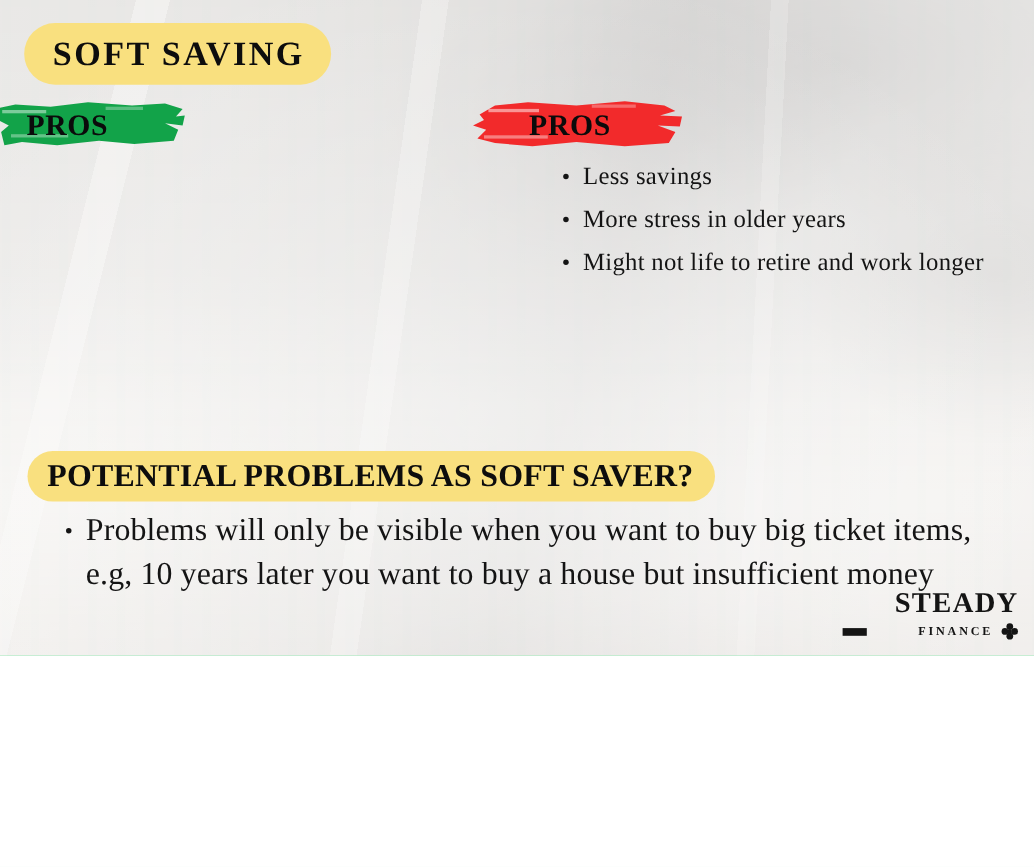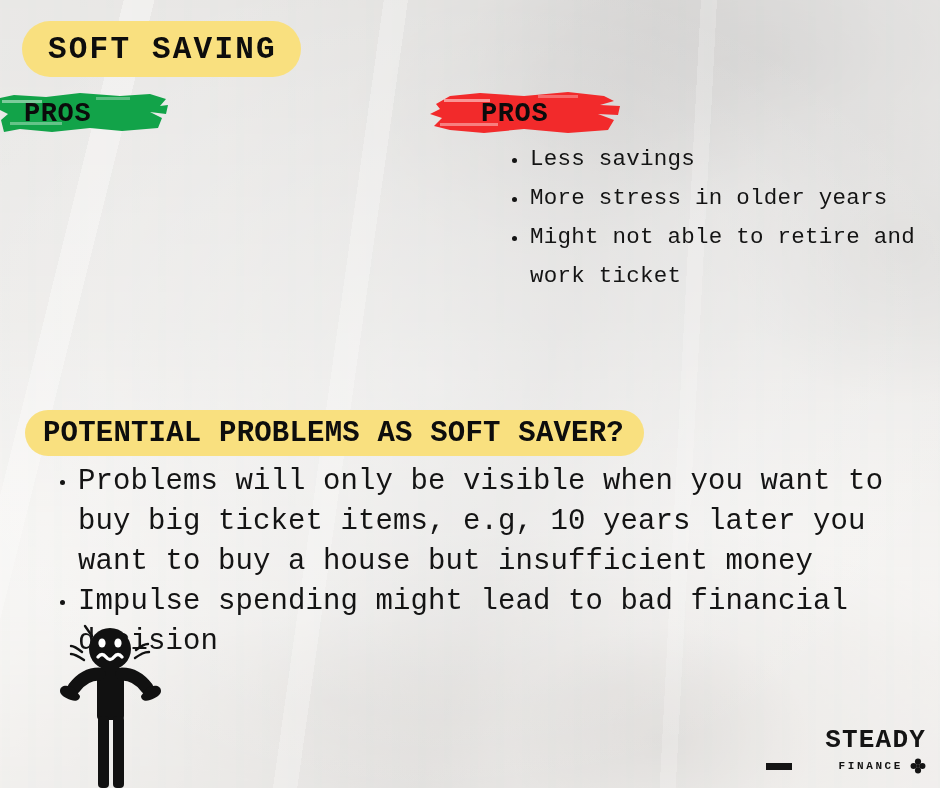--- a/index.html
+++ b/index.html
@@ -3,23 +3,23 @@
 <meta charset="utf-8">
 <style>
   html, body {
     margin: 0;
     padding: 0;
     background: #ffffff;
   }
   #poster {
     position: relative;
     width: 940px;
-    height: 788px;
+    height: 596px;
     overflow: hidden;
-    font-family: Liberation Mono, monospace;
+    font-family: Liberation Serif, serif;
     background: #22c55e;
   }
 
   
   .bg-layer {
     position: absolute;
     inset: 0;
     pointer-events: none;
   }
   .bg-base {
@@ -248,28 +248,27 @@
         <rect x="12" y="33" width="58" height="3" fill="#ffffff" opacity="0.40"></rect>
         <rect x="110" y="5" width="40" height="3" fill="#ffffff" opacity="0.30"></rect>
       </svg>
       <span class="brush-label">PROS</span>
     </div>
 
 
     <ul class="bullets" id="cons-list">
       <li>Less savings</li>
       <li>More stress in older years</li>
-      <li>Might not able to retire and work ticket</li>
+      <li>Might not life to retire and work longer</li>
     </ul>
 
     <div class="pill" id="pill-problems">POTENTIAL PROBLEMS AS SOFT SAVER?</div>
 
     <ul class="bullets" id="problems-list">
       <li>Problems will only be visible when you want to buy big ticket items, e.g, 10 years later you want to buy a house but insufficient money</li>
-      <li>Impulse spending might lead to bad financial decision</li>
     </ul>
 
     <svg id="stick-figure" viewBox="0 0 120 172">
 
       <g stroke="#111" stroke-width="2.4" fill="none" stroke-linecap="round">
         <path d="M40,18 L33,8"></path>
         <path d="M30,34 C25,30 22,28 19,28"></path>
         <path d="M32,42 C26,38 23,36 19,36"></path>
         <path d="M84,32 C89,28 92,26 96,26"></path>
         <path d="M83,40 C89,36 92,34 97,34"></path>

